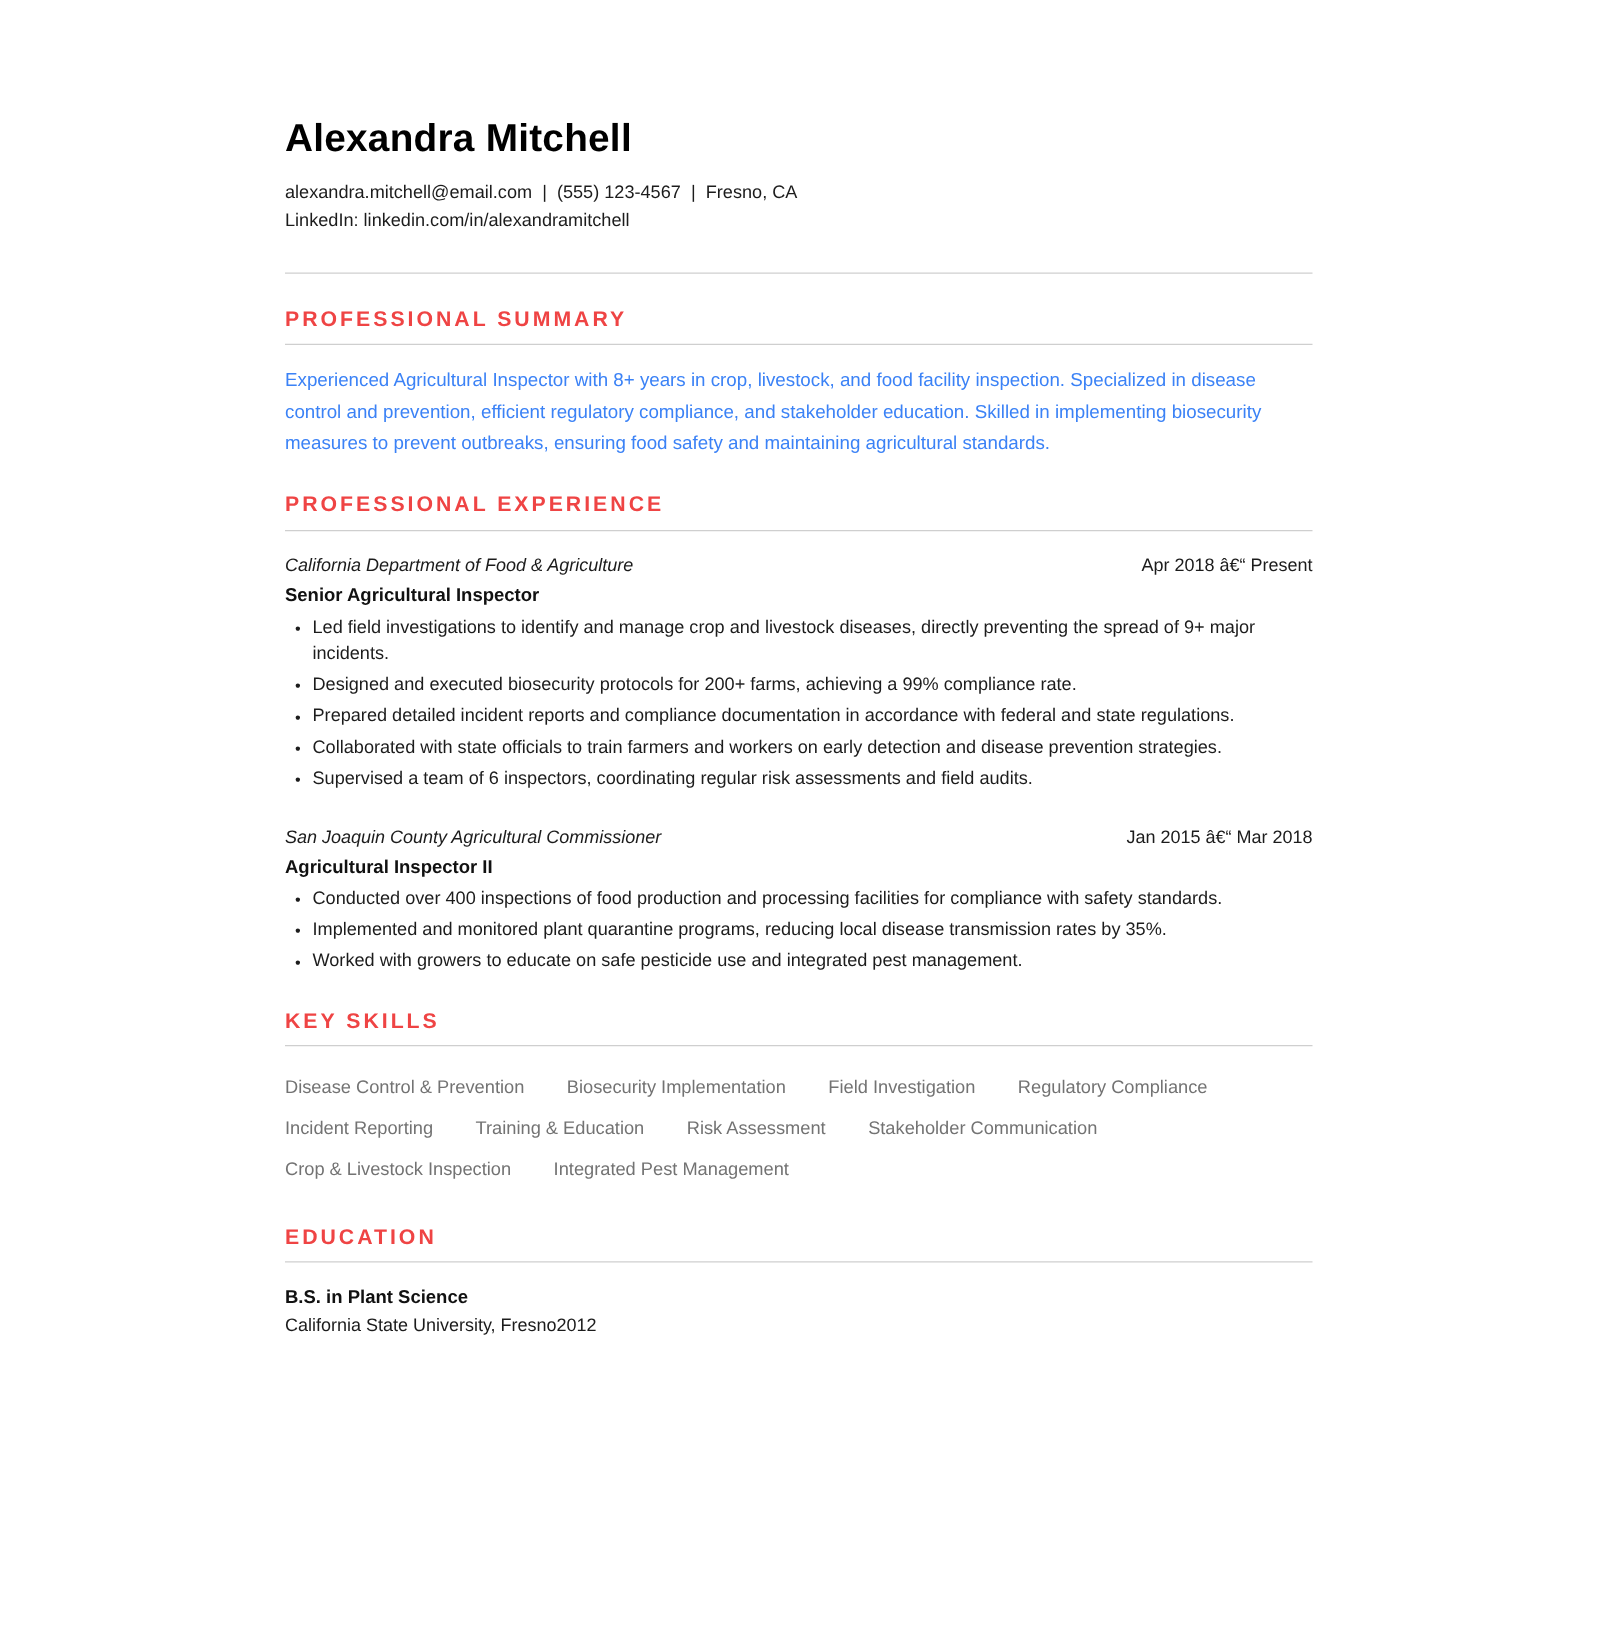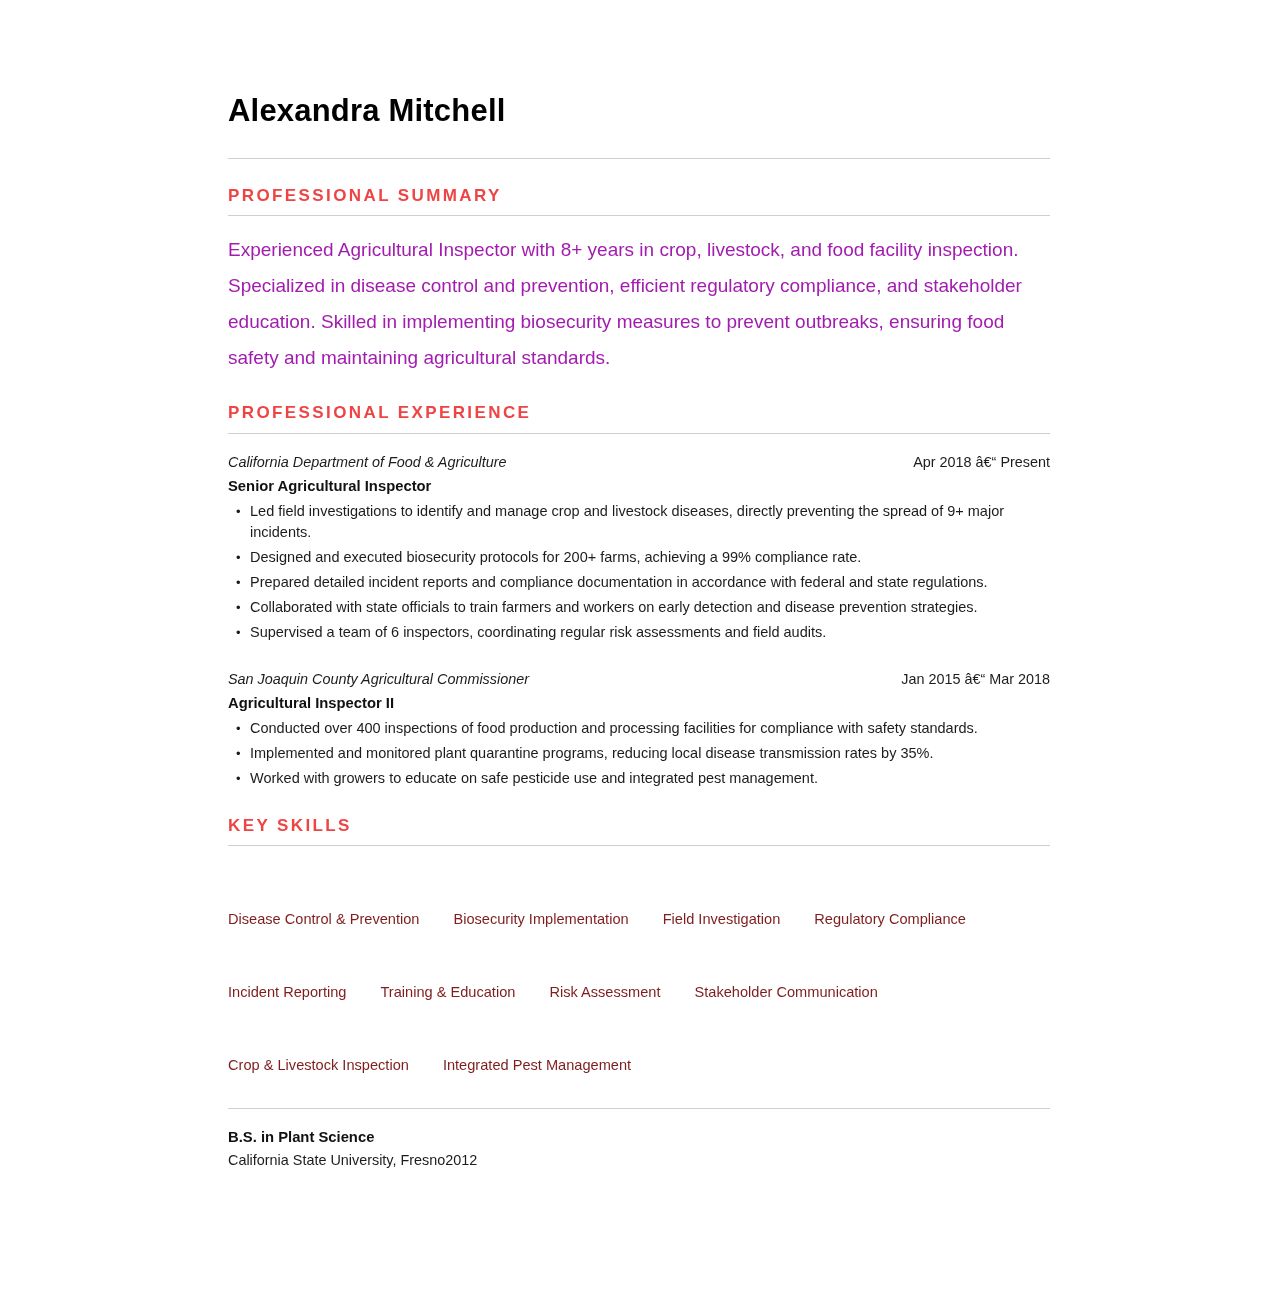--- a/index.html
+++ b/index.html
@@ -70,23 +70,23 @@
     margin-top: 9px;
     border: 0;
     border-top: 1px solid #cfcfcf;
     height: 0;
     width: 822px;
   }
 
   
   .summary {
     margin-top: 16px;
-    font-size: 19px;
-    line-height: 36px;
-    color: #a21caf;
+    font-size: 15px;
+    line-height: 25px;
+    color: #3b82f6;
     width: 818px;
   }
 
   
   .job {
     margin-top: 18px;
   }
   .job + .job {
     margin-top: 26px;
   }
@@ -146,24 +146,23 @@
   
   .skills {
     margin-top: 17px;
     width: 818px;
     font-size: 0;
   }
   .skill {
     display: inline-block;
     font-size: 14.6px;
     line-height: 33px;
-    color: #7f1d1d;
+    color: #737373;
     margin-right: 34px;
     white-space: nowrap;
-    margin-top: 40px;
   }
 
   
   .edu {
     margin-top: 18px;
   }
   .edu-degree {
     font-size: 14.8px;
     font-weight: bold;
     line-height: 21px;
@@ -189,20 +188,24 @@
   }
 </style>
 </head>
 <body>
 
 <div class="page">
   <div class="sheet">
 
     <div>
       <h1 class="name">Alexandra Mitchell</h1>
+      <div class="contact-block">
+        <div class="contact-line">alexandra.mitchell@email.com  |  (555) 123-4567  |  Fresno, CA</div>
+        <div class="contact-line">LinkedIn: linkedin.com/in/alexandramitchell</div>
+      </div>
       <hr class="header-rule">
     </div>
 
     <div class="section">
       <h2 class="section-title">PROFESSIONAL SUMMARY</h2>
       <hr class="section-rule">
       <p class="summary">Experienced Agricultural Inspector with 8+ years in crop, livestock, and food facility inspection. Specialized in disease control and prevention, efficient regulatory compliance, and stakeholder education. Skilled in implementing biosecurity measures to prevent outbreaks, ensuring food safety and maintaining agricultural standards.</p>
     </div>
 
     <div class="section">
@@ -249,20 +252,21 @@
         <span class="skill">Incident Reporting</span>
         <span class="skill">Training &amp; Education</span>
         <span class="skill">Risk Assessment</span>
         <span class="skill">Stakeholder Communication</span>
         <span class="skill">Crop &amp; Livestock Inspection</span>
         <span class="skill">Integrated Pest Management</span>
       </div>
     </div>
 
     <div class="section">
+      <h2 class="section-title">EDUCATION</h2>
       <hr class="section-rule">
       <div class="edu">
         <div class="edu-degree">B.S. in Plant Science</div>
         <div class="edu-line">
           <span class="edu-school">California State University, Fresno</span>
           <span class="edu-year">2012</span>
         </div>
       </div>
     </div>
 

